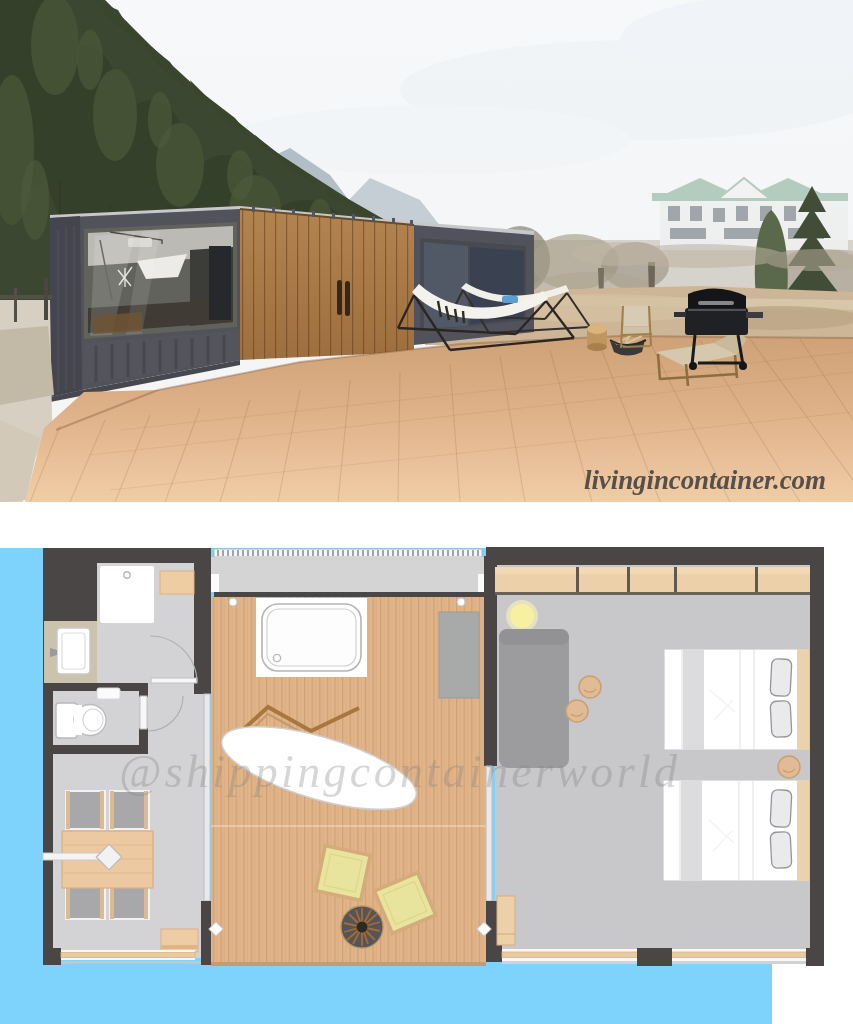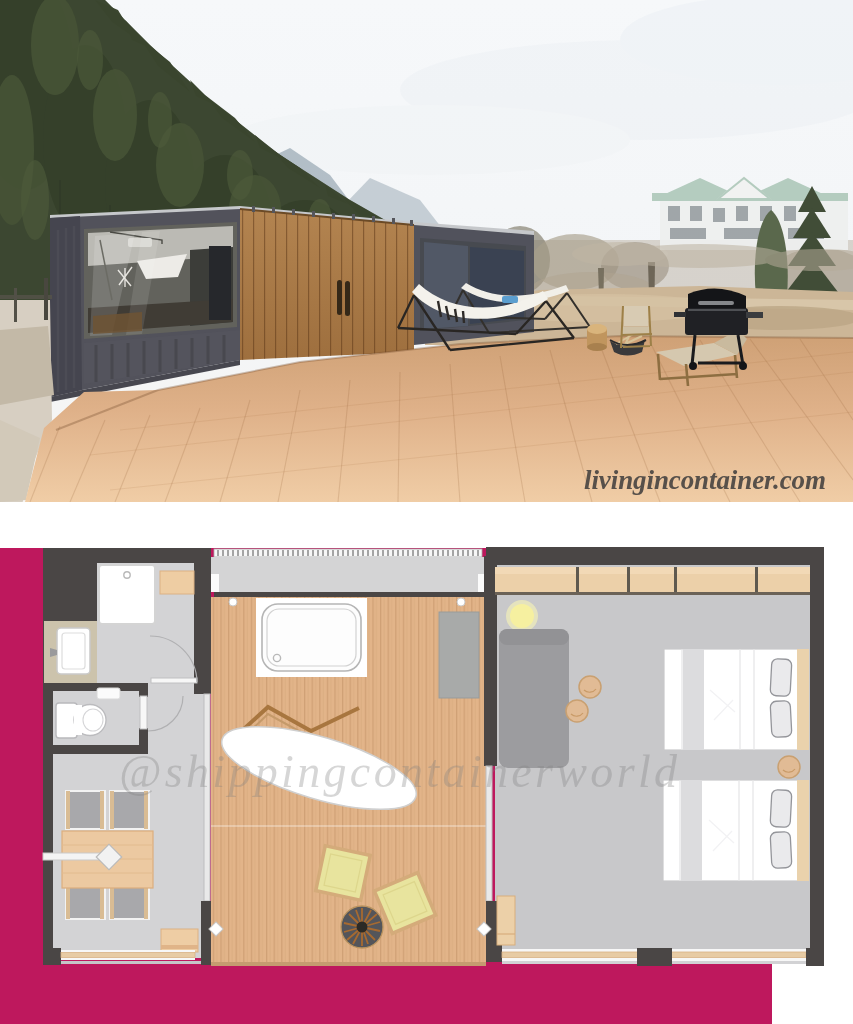--- a/index.html
+++ b/index.html
@@ -1,16 +1,16 @@
 <!DOCTYPE html>
 <html><head>
 <meta charset="utf-8">
 <style>
   html,body{margin:0;padding:0;background:#ffffff;}
-  .page{width:772px;height:1024px;position:relative;background:#be185d;font-family:"Liberation Sans", sans-serif;}
+  .page{width:772px;height:1024px;position:relative;background:#7dd3fc;font-family:"Liberation Sans", sans-serif;}
   svg{display:block;}
 </style>
 </head>
 <body>
 <div class="page">
 <svg width="853" height="1024" viewBox="0 0 853 1024">
 <defs>
   <linearGradient id="skyG" x1="0" y1="0" x2="0" y2="1">
     <stop offset="0" stop-color="#f6f8fa"></stop>
     <stop offset="0.6" stop-color="#f3f5f7"></stop>

